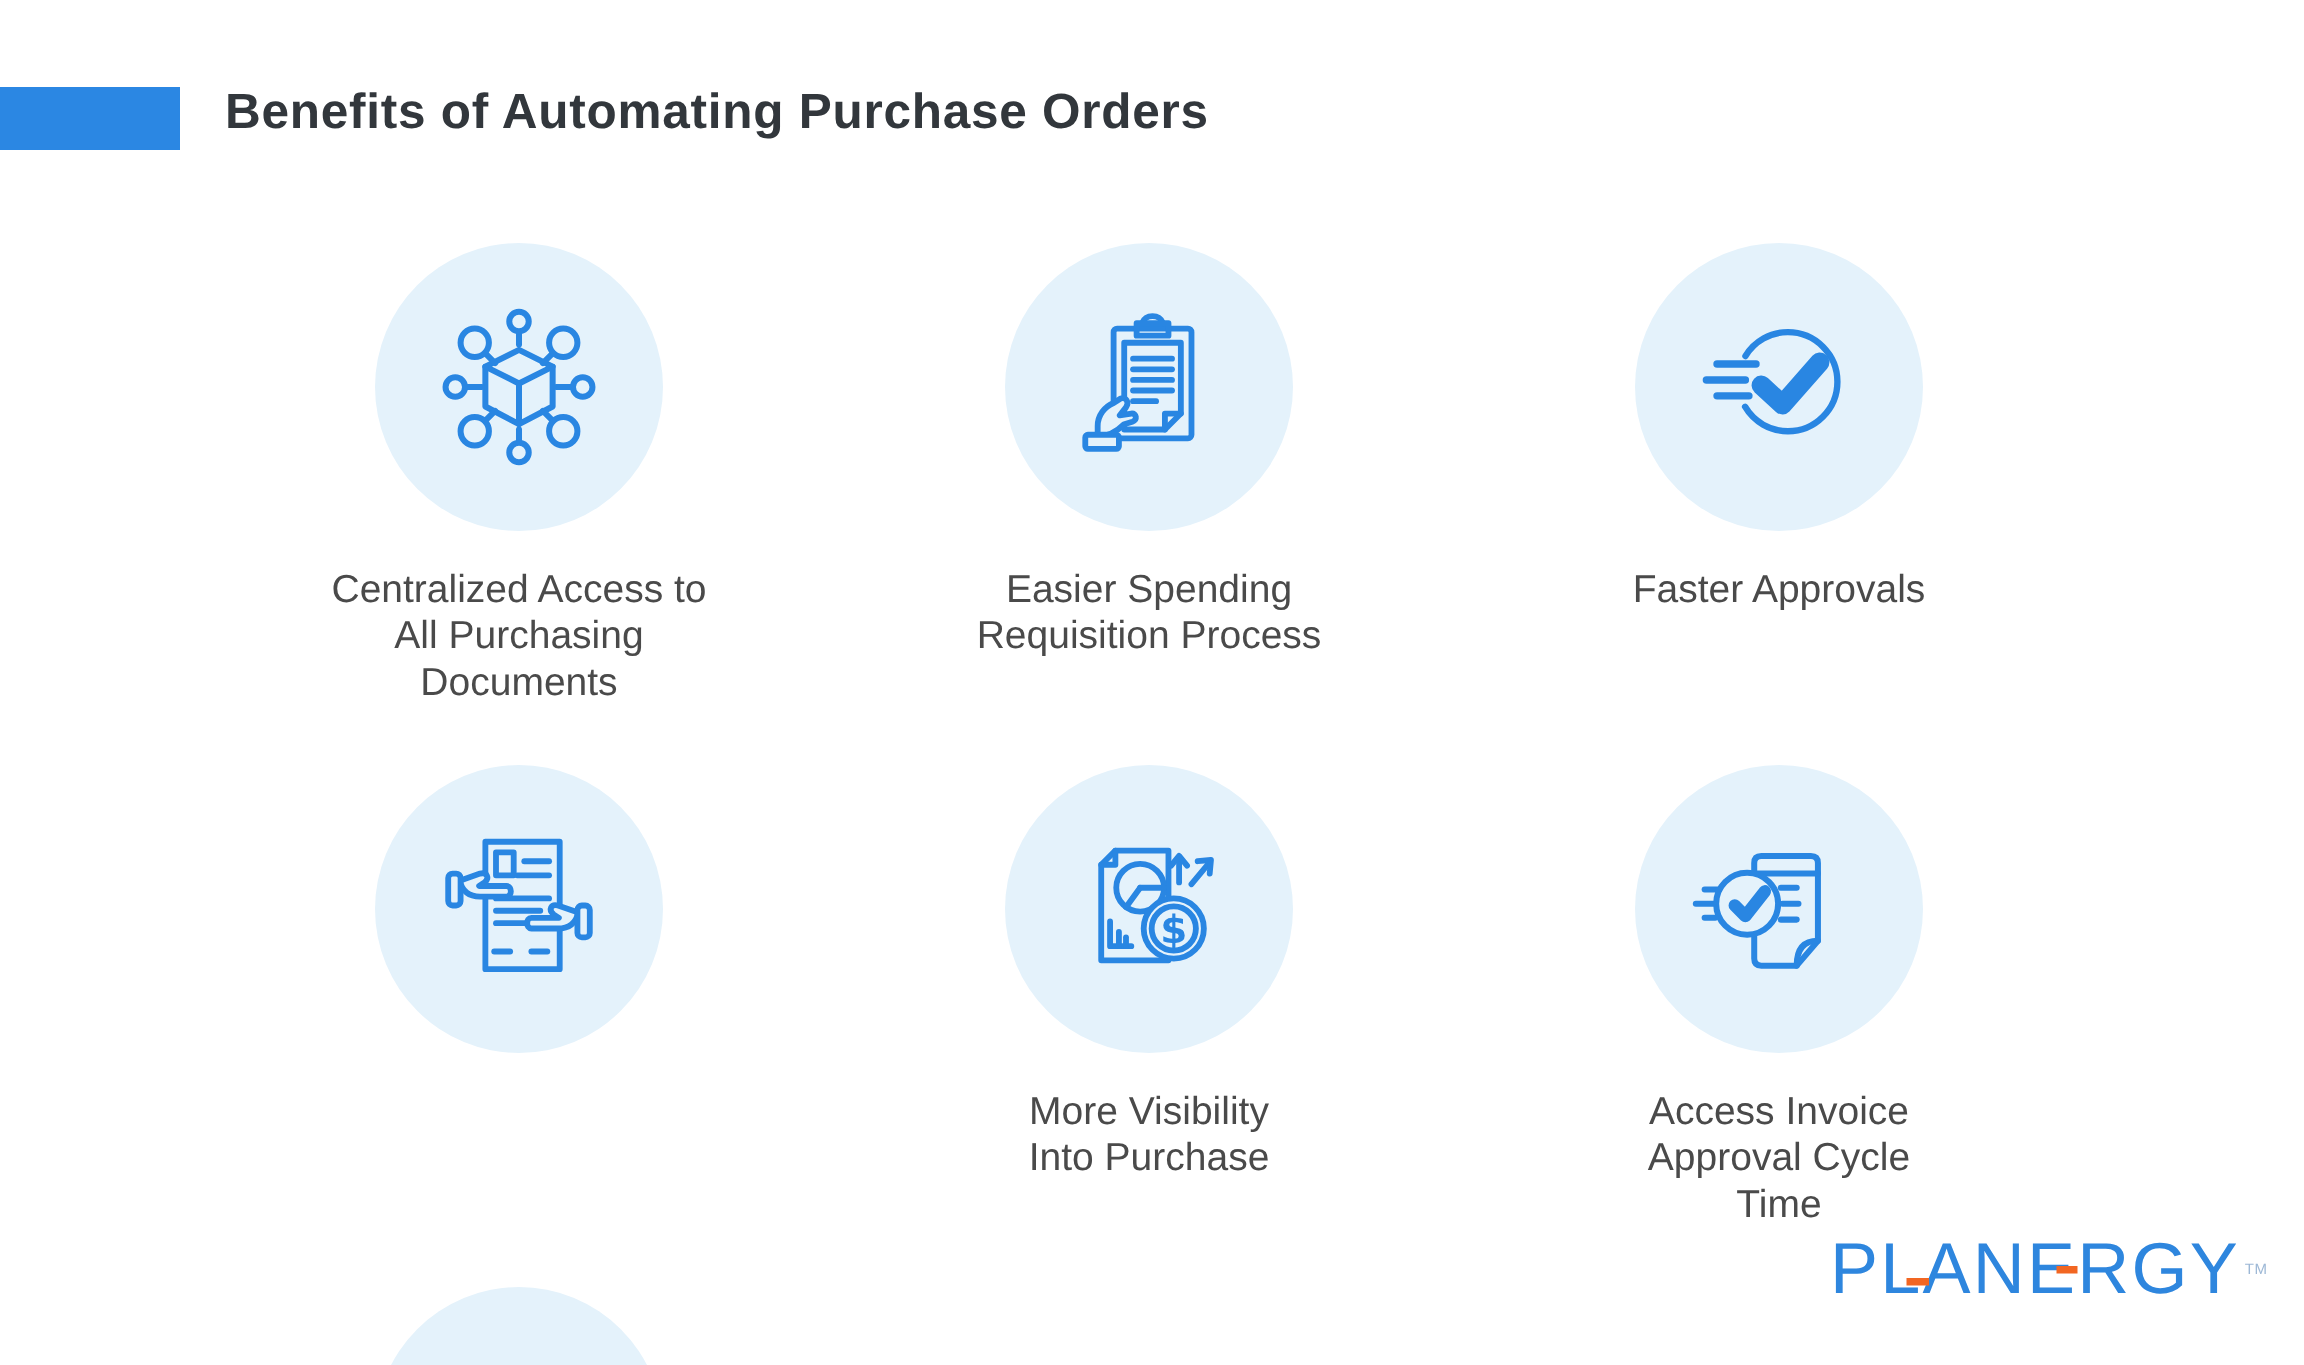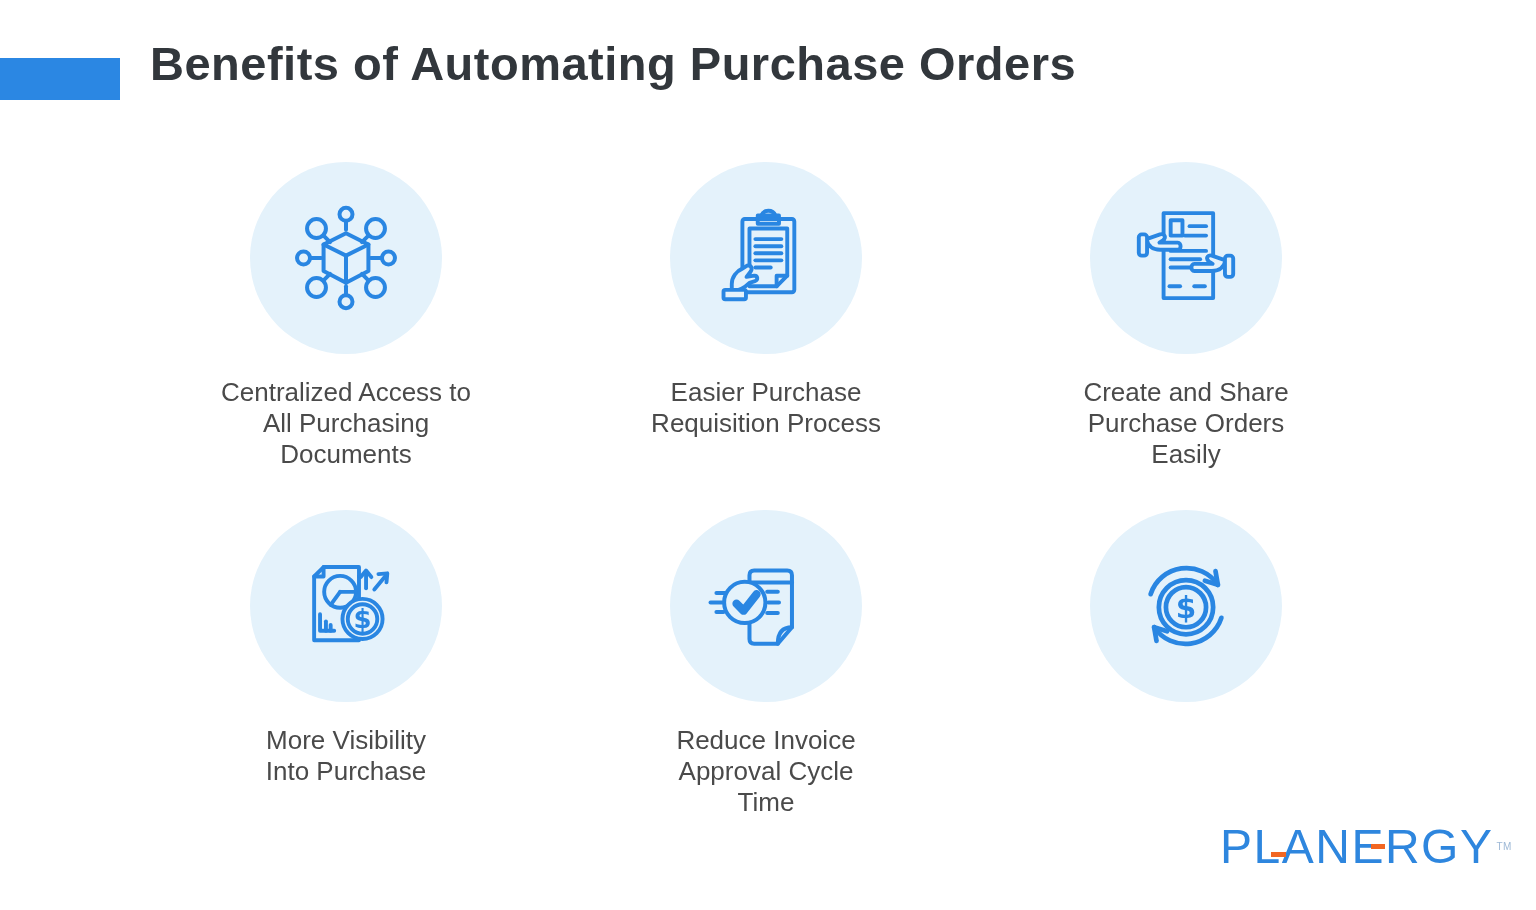--- a/index.html
+++ b/index.html
@@ -4,21 +4,21 @@
 <style>
   :root{
     --accent:#2B87E3; --icon-stroke:#2986E2; --icon-bg:#E4F2FB;
     --title-color:#32373C; --label-color:#4A4A4A;
     --logo-blue:#2E86DE; --logo-orange:#F26622;
   }
   *{margin:0;padding:0;box-sizing:border-box}
   html,body{width:1536px;height:910px;background:#fff;overflow:hidden;
     font-family:"Liberation Sans",sans-serif;position:relative}
   .accent-bar{position:absolute;left:0;top:58px;width:120px;height:42px;background:var(--accent)}
-  .title{position:absolute;left:150px;top:36px;font-size:47px;font-weight:700;
+  .title{position:absolute;left:150px;top:55px;font-size:33px;font-weight:700;
     color:var(--title-color);letter-spacing:.5px;white-space:nowrap}
   .grid{position:absolute;left:136px;top:162px;width:1260px;display:grid;
     grid-template-columns:repeat(3,1fr);grid-auto-rows:minmax(348px,auto)}
   .benefit{display:flex;flex-direction:column;align-items:center}
   .icon-circle{width:192px;height:192px;border-radius:50%;background:var(--icon-bg);
     display:flex;align-items:center;justify-content:center;flex:0 0 auto}
   .icon-svg{width:118px;height:118px;display:block}
   .st{stroke:var(--icon-stroke);fill:none;stroke-linecap:round;stroke-linejoin:round}
   .bgfill{fill:var(--icon-bg)}
   .dollar{fill:var(--icon-stroke);font-weight:bold;font-family:"DejaVu Sans",sans-serif;stroke:none}
@@ -85,24 +85,38 @@
           <line x1="41" y1="46" x2="63" y2="46"></line>
           <line x1="41" y1="52" x2="63" y2="52"></line>
           <line x1="41" y1="58" x2="54" y2="58"></line>
         </g>
         <g class="st bgfill" stroke-width="3.3">
           <path d="M21 78 L21 72 C21 66 25 61 30 59 L34 56.5 C37 55.5 39 58.5 37 61.5 L33.5 66 L40 65 C43 64.7 43.6 68.6 40.6 69.6 L36 71 C31 76 26 78 21 78 Z"></path>
           <rect x="14" y="77" width="19" height="8" rx="1.5"></rect>
         </g>
       </svg>
     </div>
-    <div class="benefit-label">Easier Purchase
+    <div class="benefit-label">Easier Spending
 Requisition Process</div>
   </div>
 
+  <div class="benefit">
+    <div class="icon-circle">
+      <svg class="icon-svg" viewBox="0 0 100 100">
+        <g class="st">
+          <circle cx="55" cy="47" r="28" stroke-width="3.6" stroke-dasharray="73 30 73 0"></circle>
+          <path d="M40 49 L52 60 L73 36" stroke-width="11"></path>
+          <line x1="15" y1="37" x2="37" y2="37" stroke-width="4.2"></line>
+          <line x1="9" y1="46" x2="31" y2="46" stroke-width="4.2"></line>
+          <line x1="15" y1="55" x2="33" y2="55" stroke-width="4.2"></line>
+        </g>
+      </svg>
+    </div>
+    <div class="benefit-label">Faster Approvals</div>
+  </div>
 
   <div class="benefit">
     <div class="icon-circle">
       <svg class="icon-svg" viewBox="0 0 100 100">
         <g class="st" stroke-width="3.3">
           <rect x="31" y="12" width="42" height="72"></rect>
           <rect x="37" y="18" width="10" height="13"></rect>
           <line x1="53" y1="23" x2="67" y2="23"></line>
           <line x1="49" y1="31" x2="67" y2="31"></line>
           <line x1="37" y1="44" x2="67" y2="44"></line>
@@ -112,23 +126,20 @@
           <line x1="57" y1="74" x2="66" y2="74"></line>
         </g>
         <g class="st bgfill" stroke-width="3.3">
           <path d="M16.5 34 L28 30 C32 29 33.5 32.5 30.5 35 L27.5 37 L43 37 C46.2 37 46.2 43 43 43 L28 43 C22 43 18 40.5 16.5 34 Z"></path>
           <rect x="10" y="30" width="7" height="18" rx="2.5"></rect>
           <path d="M83.5 52 L72 48 C68 47 66.5 50.5 69.5 53 L72.5 55 L57 55 C53.8 55 53.8 61 57 61 L72 61 C78 61 82 58.5 83.5 52 Z"></path>
           <rect x="83" y="48" width="7" height="18" rx="2.5"></rect>
         </g>
       </svg>
     </div>
-    <div class="benefit-label">Create and Share
-Purchase Orders
-Easily</div>
   </div>
 
   <div class="benefit">
     <div class="icon-circle">
       <svg class="icon-svg" viewBox="0 0 100 100">
         <g class="st" stroke-width="3.3">
           <path d="M31 17 H61 V79 H23 V25 Z"></path>
           <path d="M31 17 V25 H23"></path>
           <circle cx="45" cy="38" r="13.5"></circle>
           <line x1="45" y1="38" x2="58.5" y2="38"></line>
@@ -170,21 +181,21 @@
           <path d="M25 48 L31 54 L42 40" stroke-width="7"></path>
           <line x1="51" y1="38" x2="60" y2="38" stroke-width="3.4"></line>
           <line x1="52" y1="47" x2="61" y2="47" stroke-width="3.4"></line>
           <line x1="51" y1="56" x2="60" y2="56" stroke-width="3.4"></line>
           <line x1="8" y1="39" x2="16" y2="39" stroke-width="3.4"></line>
           <line x1="3" y1="47" x2="13" y2="47" stroke-width="3.4"></line>
           <line x1="8" y1="55" x2="14" y2="55" stroke-width="3.4"></line>
         </g>
       </svg>
     </div>
-    <div class="benefit-label">Reduce Invoice
+    <div class="benefit-label">Access Invoice
 Approval Cycle
 Time</div>
   </div>
 
   <div class="benefit">
     <div class="icon-circle">
       <svg class="icon-svg" viewBox="0 0 100 100">
         <g class="st" stroke-width="4">
           <path d="M20 40 A32 32 0 0 1 77 32"></path>
           <path d="M77 32 L66 28.5"></path>

